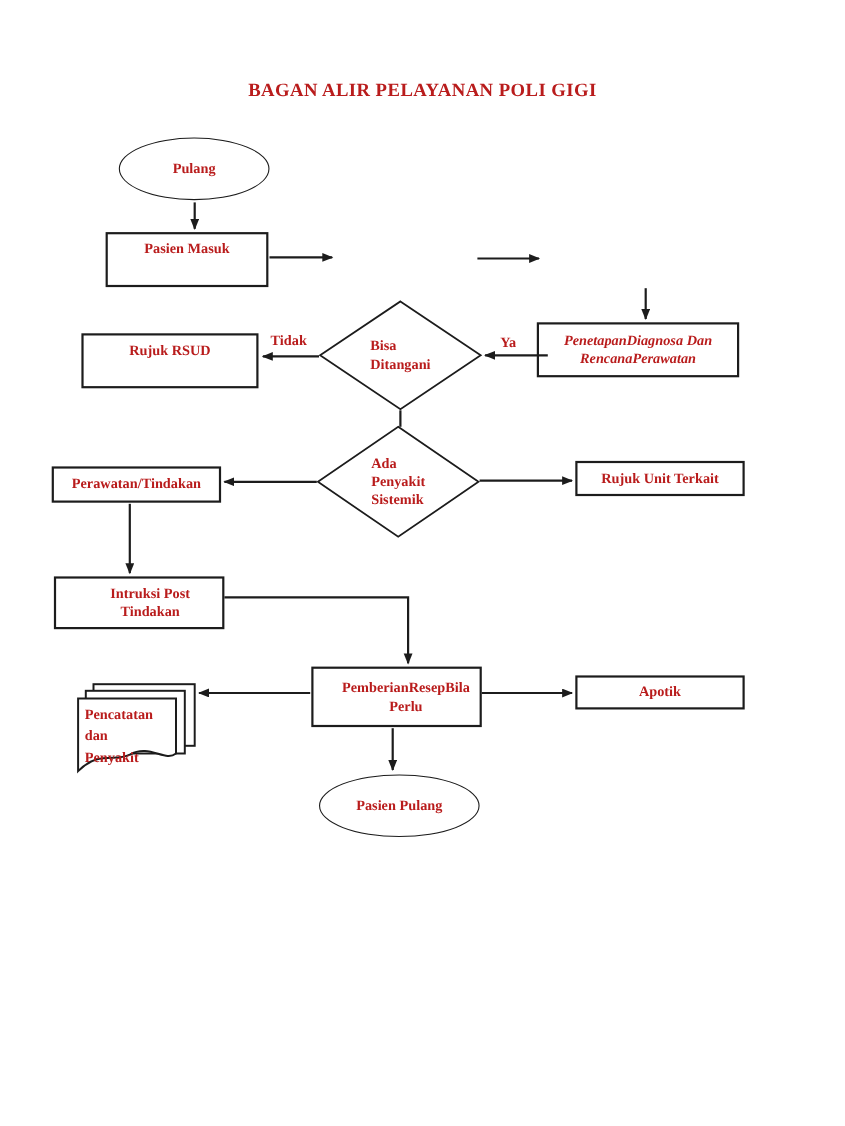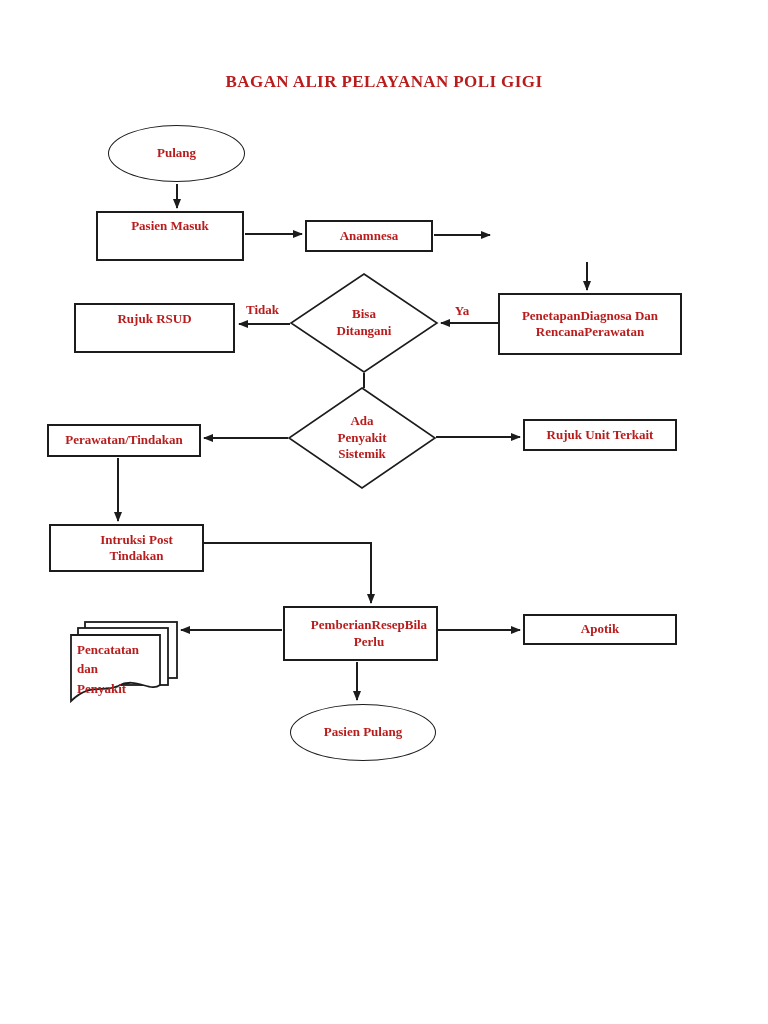--- a/index.html
+++ b/index.html
@@ -14,44 +14,43 @@
   .node{
     position:absolute;box-sizing:border-box;background:#ffffff;
     border:2px solid #1c1c1c;display:flex;align-items:center;justify-content:center;
     font-size:13px;font-weight:bold;text-align:center;line-height:1.25;
     white-space:pre-line;z-index:1;
   }
   .node.oval{border-radius:50%;border-width:1.6px;}
   .node.top-align{align-items:flex-start;}
   .overlay{
     position:absolute;display:flex;align-items:center;justify-content:center;
-    font-size:13px;font-weight:bold;text-align:center;line-height:1.3;
+    font-size:13px;font-weight:bold;text-align:left;line-height:1.3;
     white-space:pre-line;z-index:3;pointer-events:none;
   }
   .overlay.left{justify-content:flex-start;text-align:left;line-height:1.5;}
   .edge-label{
     position:absolute;font-size:13px;font-weight:bold;text-align:center;z-index:3;
   }
   svg.wires{position:absolute;left:0;top:0;z-index:2;pointer-events:none;}
 </style>
 </head>
 <body>
 
 <div class="page">
 
   <div class="title">BAGAN ALIR PELAYANAN POLI GIGI</div>
 
   <div class="node oval" style="left:108px;top:125px;width:137px;height:57px;">Pulang</div>
 
   <div class="node top-align" style="left:96px;top:211px;width:148px;height:50px;padding-top:5px;">Pasien Masuk</div>
 
-  <div class="node" style="left:305px;top:220px;width:128px;height:32px;">Anamnesa</div>
 
 
-  <div class="node" style="left:498px;top:293px;width:184px;height:62px;">PenetapanDiagnosa Dan
+  <div class="node" style="left:488px;top:293px;width:184px;height:50px;font-style:italic;">PenetapanDiagnosa Dan
 RencanaPerawatan</div>
 
   <div class="node top-align" style="left:74px;top:303px;width:161px;height:50px;padding-top:6px;">Rujuk RSUD</div>
 
   <div class="node" style="left:47px;top:424px;width:154px;height:33px;">Perawatan/Tindakan</div>
 
   <div class="node" style="left:523px;top:419px;width:154px;height:32px;">Rujuk Unit Terkait</div>
 
   <div class="node" style="left:49px;top:524px;width:155px;height:48px;padding-left:20px;">Intruksi Post
 Tindakan</div>

